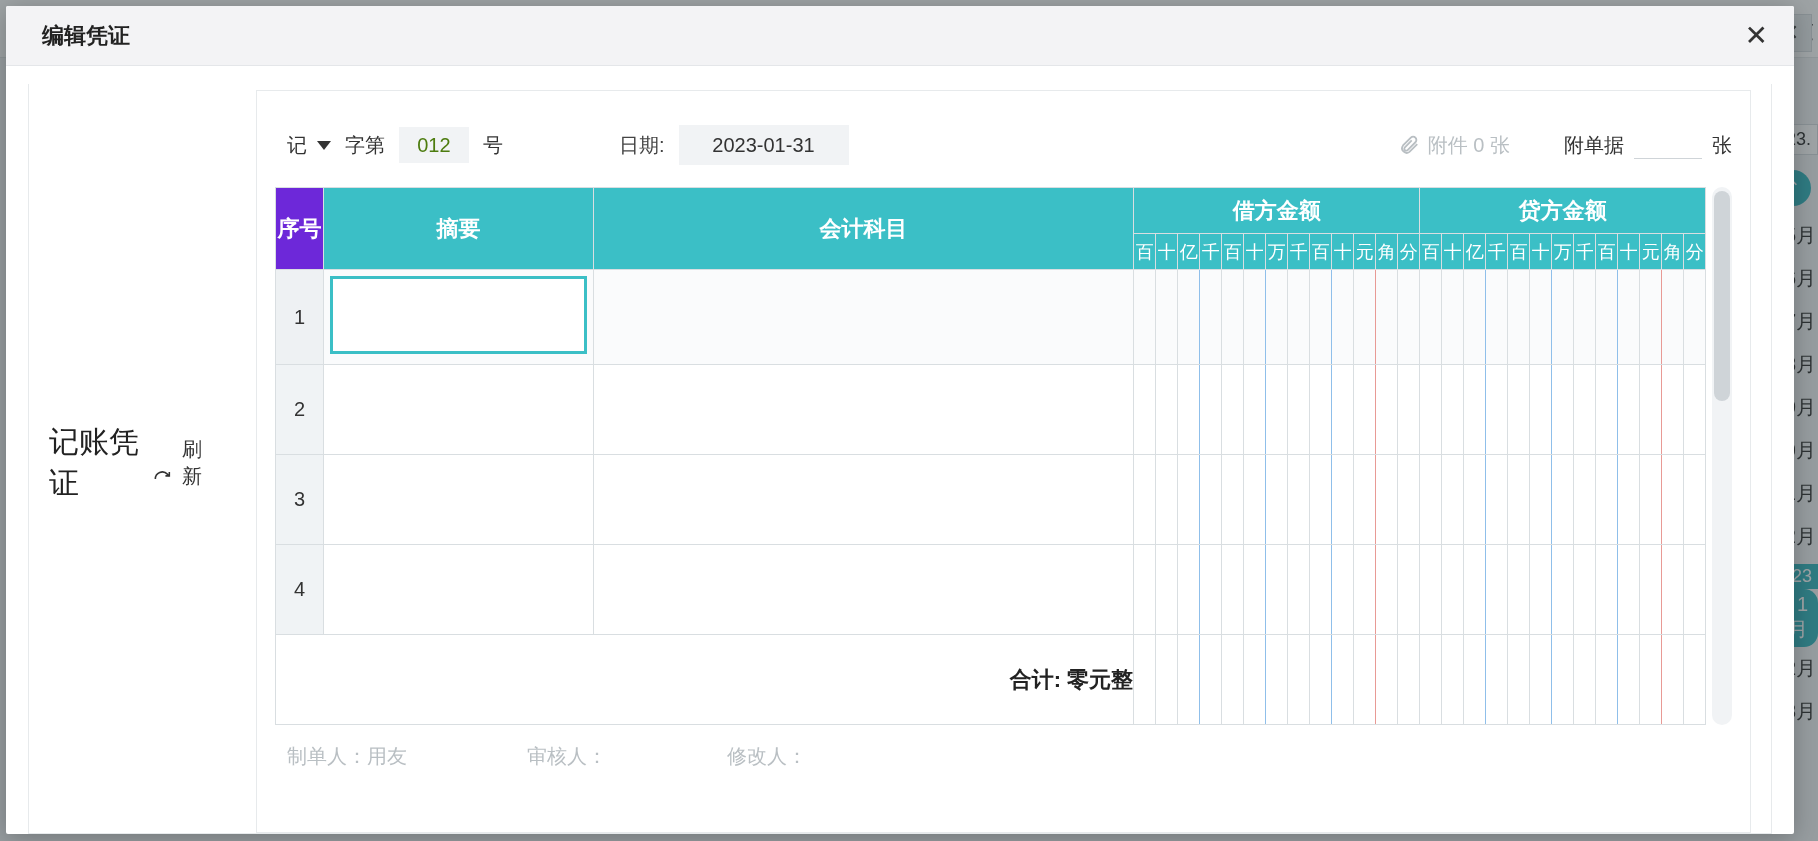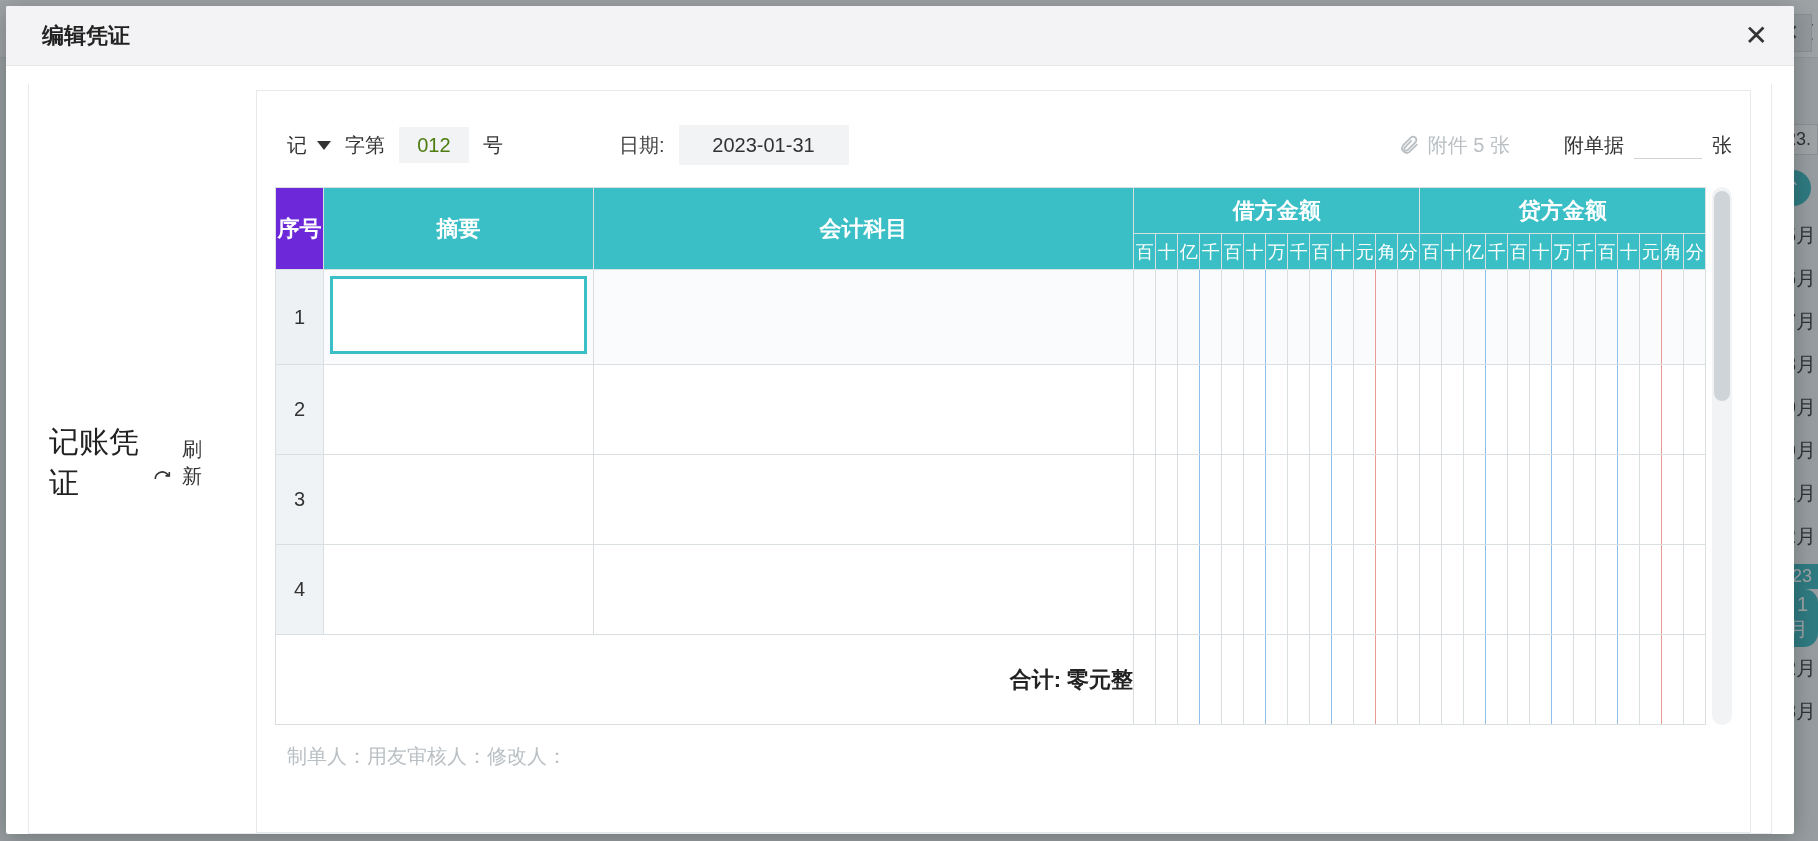--- a/index.html
+++ b/index.html
@@ -65,21 +65,21 @@
   td.summary-cell { padding:6px; vertical-align:top; }
   .summary-input { width:100%; height:78px; border:3px solid #3bbfc6; background:#ffffff; resize:none; outline:none; font-size:18px; }
   
   .voucher td.dg { position:relative; }
   .voucher td.dg.blue { border-right:1px solid #8fbfea; }
   .voucher td.dg.red { border-right:1px solid #e89a95; }
 
   tr.total td { height:86px; font-size:22px; font-weight:700; color:#222; }
   tr.total td.first { padding-left:16px; text-align:right; }
 
-  .footer-row { margin:18px 30px 0 30px; display:flex; color:#b9bfc3; font-size:20px; }
+  .footer-row { margin:18px 30px 0 30px; display:flex; gap:120px; color:#b9bfc3; font-size:20px; }
 
   .vscroll { width:20px; align-self:stretch; margin-left:6px; background:#f1f3f5; position:relative; border-radius:10px; }
   .vscroll .thumb { position:absolute; left:2px; right:2px; top:4px; height:210px; background:#cfd4d8; border-radius:10px; }
 </style>
 </head>
 <body>
 
 <div class="bg-layer">
   <div class="bg-topbar">
     <span style="position:absolute; right:4px; top:16px; font-size:22px; color:#333;">友</span>
@@ -138,21 +138,21 @@
 
           <span class="date-label">日期:</span>
           <input class="date-input" value="2023-01-31" style="">
 
           <div class="spacer"></div>
 
           <div class="attach">
             <svg viewBox="0 0 24 24" fill="none" stroke-width="2">
                 <path d="M21 11l-8.5 8.5a5 5 0 0 1-7-7L14 4a3.5 3.5 0 0 1 5 5l-8.5 8.5a2 2 0 0 1-3-3L15 7"></path>
               </svg>
-            <span>附件 5 张</span>
+            <span>附件 0 张</span>
           </div>
           <div class="fudan">
             <span>附单据</span>
             <input class="fudan-input" value="" style="">
             <span>张</span>
           </div>
         </div>
 
         <div class="table-wrap">
           <table class="voucher">

